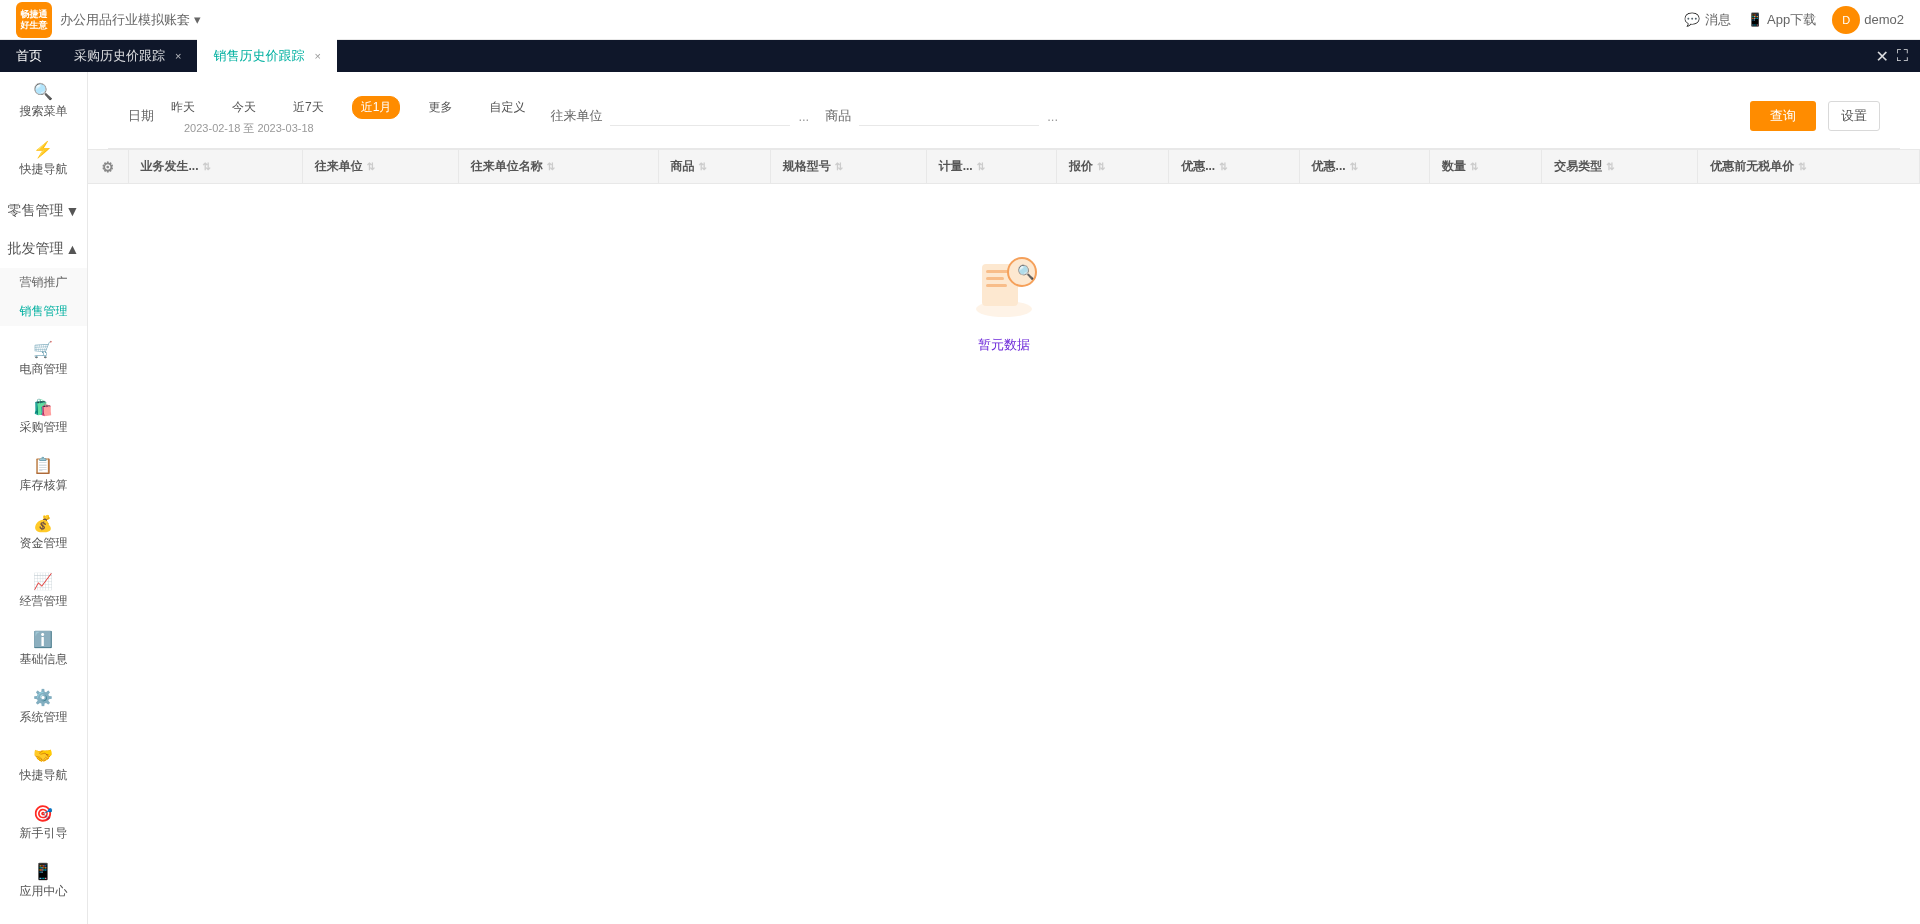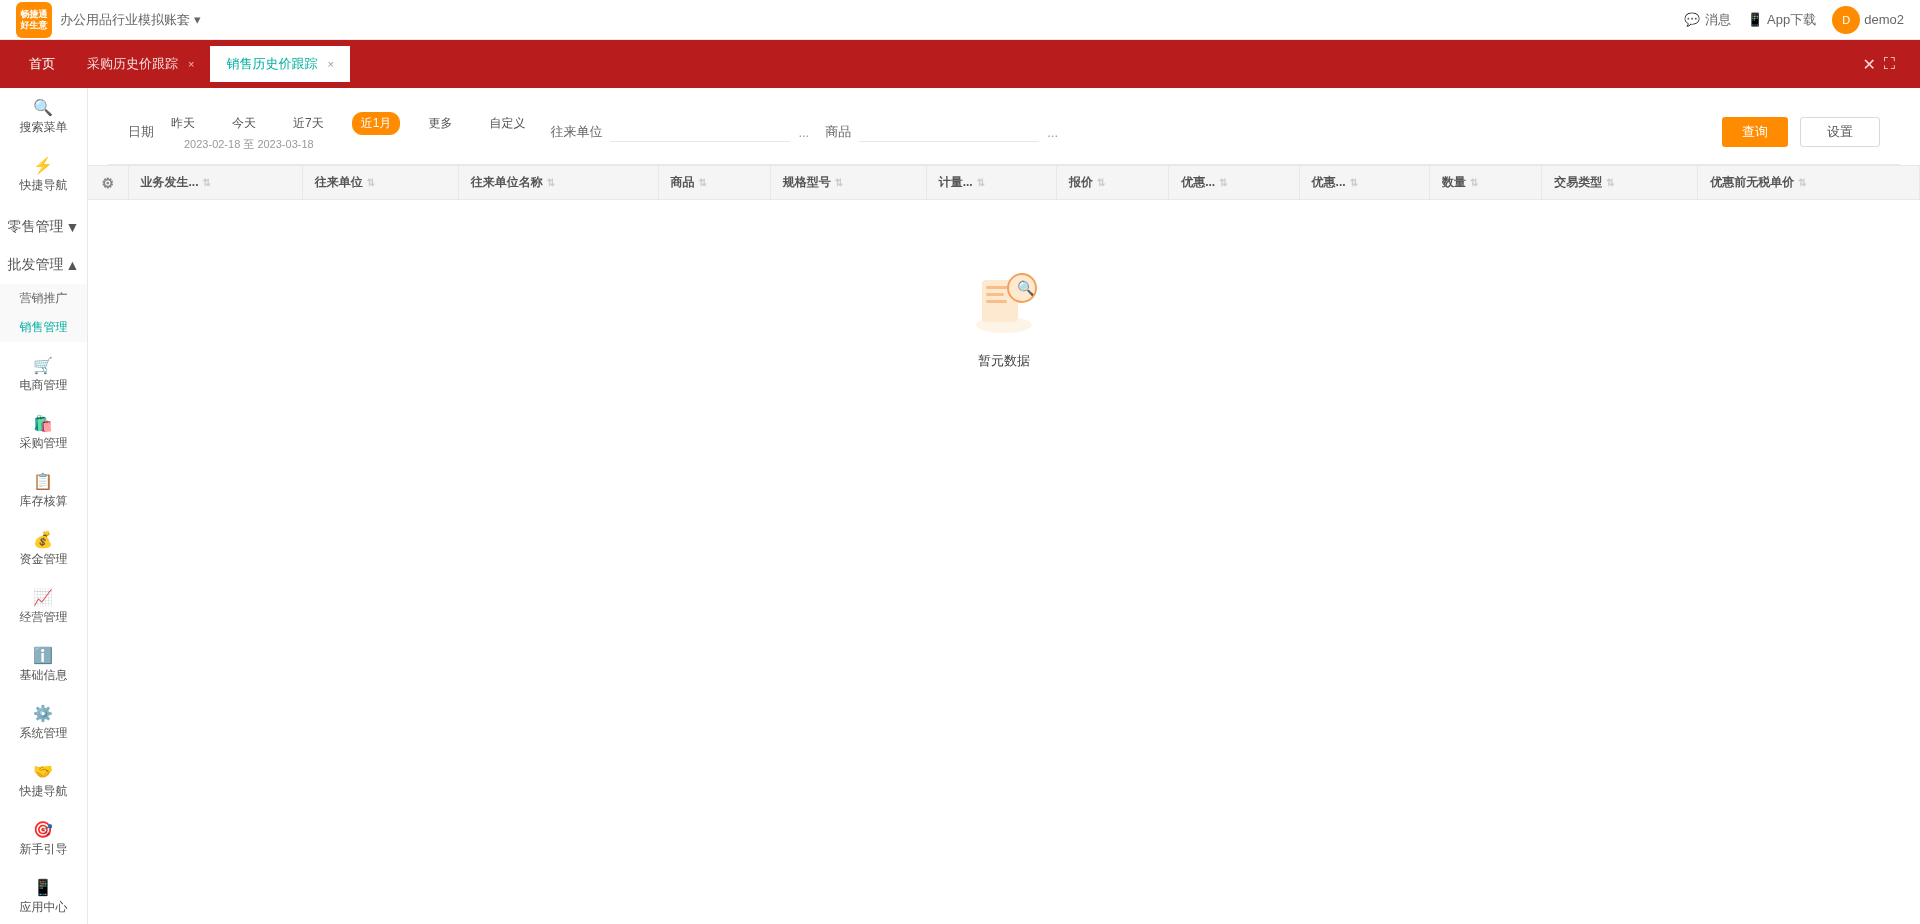--- a/index.html
+++ b/index.html
@@ -18,25 +18,25 @@
     }
     .topbar-left { display: flex; align-items: center; gap: 8px; }
     .topbar-logo { width: 36px; height: 36px; background: #ff8c00; border-radius: 6px; display: flex; align-items: center; justify-content: center; color: #fff; font-size: 10px; font-weight: bold; flex-shrink: 0; }
     .topbar-dropdown { display: flex; align-items: center; gap: 4px; color: #666; font-size: 13px; cursor: pointer; }
     .topbar-right { display: flex; align-items: center; gap: 16px; color: #666; font-size: 13px; }
     .topbar-right-item { display: flex; align-items: center; gap: 4px; cursor: pointer; }
     .avatar { width: 28px; height: 28px; border-radius: 50%; background: #ff8c00; display: flex; align-items: center; justify-content: center; color: #fff; font-size: 11px; }
 
     
     .tabsbar {
-      height: 48px;
-      background: #b91c1c;
-      display: flex;
-      align-items: center;
-      padding: 0 13px;
+      height: 32px;
+      background: #0f172a;
+      display: flex;
+      align-items: center;
+      padding: 0 0;
       flex-shrink: 0;
     }
     .tab {
       height: 36px;
       display: flex;
       align-items: center;
       padding: 0 16px;
       font-size: 13px;
       cursor: pointer;
       color: rgba(255,255,255,0.85);
@@ -114,21 +114,21 @@
     .filter-label { color: #666; font-size: 13px; }
     .date-buttons { display: flex; gap: 19px; }
     .date-btn { padding: 2px 8px; font-size: 12px; color: #555; cursor: pointer; border-radius: 3px; border: 1px solid transparent; }
     .date-btn.active { background: #ff8c00; color: #fff; border-color: #ff8c00; border-radius: 10px; }
     .date-range { font-size: 11px; color: #999; margin-top: 2px; margin-left: 22px; }
     .filter-input-group { display: flex; align-items: center; gap: 8px; }
     .filter-input { border: none; border-bottom: 1px solid #e8e8e8; padding: 2px 8px; width: 180px; font-size: 13px; color: #333; outline: none; background: transparent; }
     .filter-input-dots { color: #999; font-size: 13px; }
     .filter-right { margin-left: auto; display: flex; align-items: center; gap: 12px; }
     .btn-query { background: #ff8c00; color: #fff; border: none; padding: 6px 20px; border-radius: 3px; cursor: pointer; font-size: 13px; }
-    .btn-settings { background: #fff; color: #555; border: 1px solid #d9d9d9; padding: 5px 26px; border-radius: 3px; cursor: pointer; font-size: 13px; }
+    .btn-settings { background: #fff; color: #555; border: 1px solid #d9d9d9; padding: 5px 12px; border-radius: 3px; cursor: pointer; font-size: 13px; }
 
     
     .table-area { flex: 1; overflow: auto; background: #fff; margin: 0; }
     .data-table { width: 100%; border-collapse: collapse; }
     .data-table th {
       background: #f5f5f5;
       padding: 8px 12px;
       text-align: left;
       font-size: 12px;
       color: #555;
@@ -151,21 +151,21 @@
       padding: 60px 0;
       color: #ccc;
       font-size: 13px;
       gap: 12px;
     }
     .empty-icon {
       width: 80px;
       height: 80px;
       position: relative;
     }
-    .empty-text { color: #404040; font-size: 13px; }
+    .empty-text { color: #6d28d9; font-size: 13px; }
     .sidebar-sub-section { background: #f9f9f9; }
     .sidebar-sub-row { padding: 6px 12px; font-size: 12px; color: #666; cursor: pointer; text-align: center; font-family: Liberation Mono, monospace; }
     .sidebar-sub-row.active { color: #00b0a0; }
   </style>
 </head>
 <body>
 
 <div class="topbar">
   <div class="topbar-left">
     <div class="topbar-logo">

